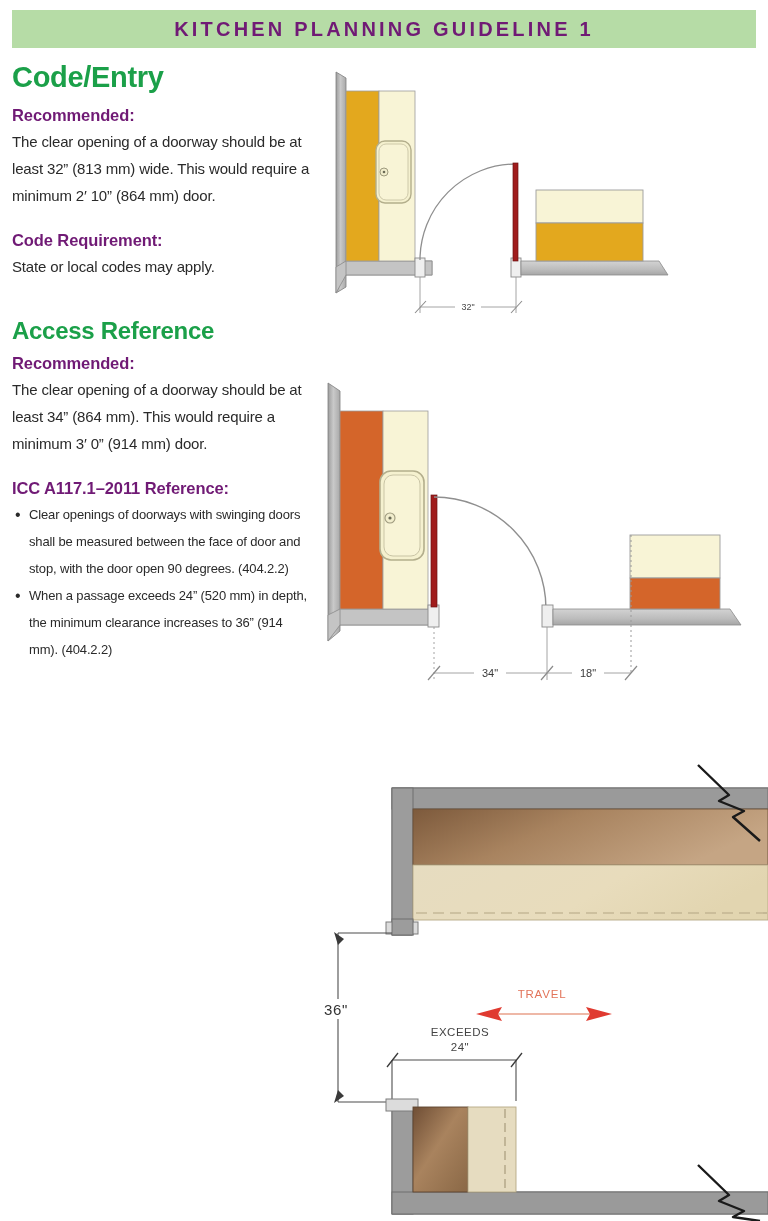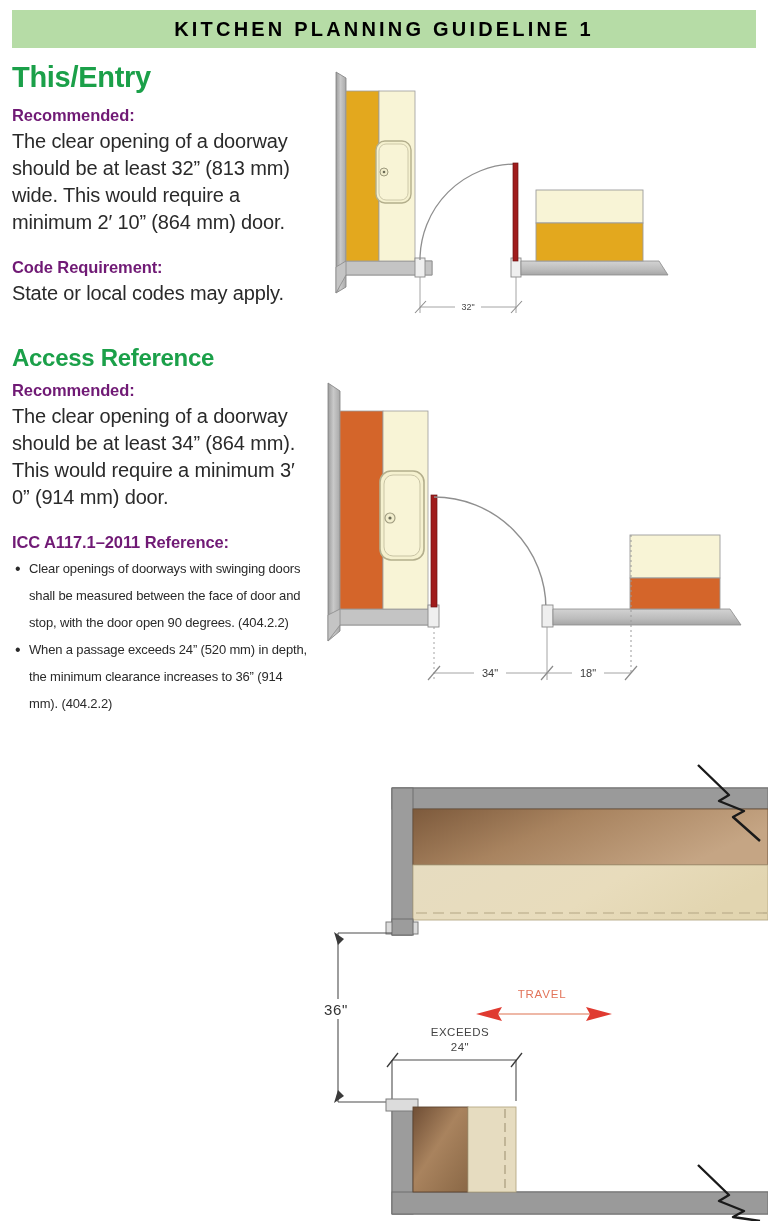--- a/index.html
+++ b/index.html
@@ -35,21 +35,21 @@
     left: 0;
     top: 0;
     width: 744px;
     height: 38px;
     line-height: 38px;
     text-align: center;
     font-family: "Liberation Sans", sans-serif;
     font-weight: bold;
     font-size: 20px;
     letter-spacing: 3.2px;
-    color: #000000;
+    color: #701a75;
   }
 
   
   .textcol {
     position: absolute;
     left: 12px;
     top: 62px;
     width: 300px;
   }
   .sect-title {
@@ -66,21 +66,21 @@
     margin-bottom: 10px;
   }
   .sub-head {
     font-weight: bold;
     font-size: 16.5px;
     color: #701a75;
     margin: 0 0 3px 0;
     letter-spacing: -0.1px;
   }
   .body-txt {
-    font-size: 20px;
+    font-size: 15px;
     line-height: 27px;
     color: #2a2a2a;
     margin: 0;
     letter-spacing: -0.15px;
   }
   .gap-lg { height: 22px; }
   .gap-md { height: 16px; }
 
   ul.bullets {
     margin: 2px 0 0 0;
@@ -146,21 +146,21 @@
 <body>
 
 <div class="page">
 
   <div class="banner">
     <div class="banner-title">KITCHEN PLANNING GUIDELINE 1</div>
   </div>
 
   <div class="textcol">
 
-    <h1 class="sect-title">This/Entry</h1>
+    <h1 class="sect-title">Code/Entry</h1>
     <div class="sub-head">Recommended:</div>
     <p class="body-txt">The clear opening of a doorway should be at least 32” (813 mm) wide. This would require a minimum 2′ 10” (864 mm) door.</p>
     <div class="gap-lg"></div>
     <div class="sub-head">Code Requirement:</div>
     <p class="body-txt">State or local codes may apply.</p>
 
     <div class="gap-lg"></div>
     <div class="gap-md"></div>
 
     <h2 class="sect-title small">Access Reference</h2>

